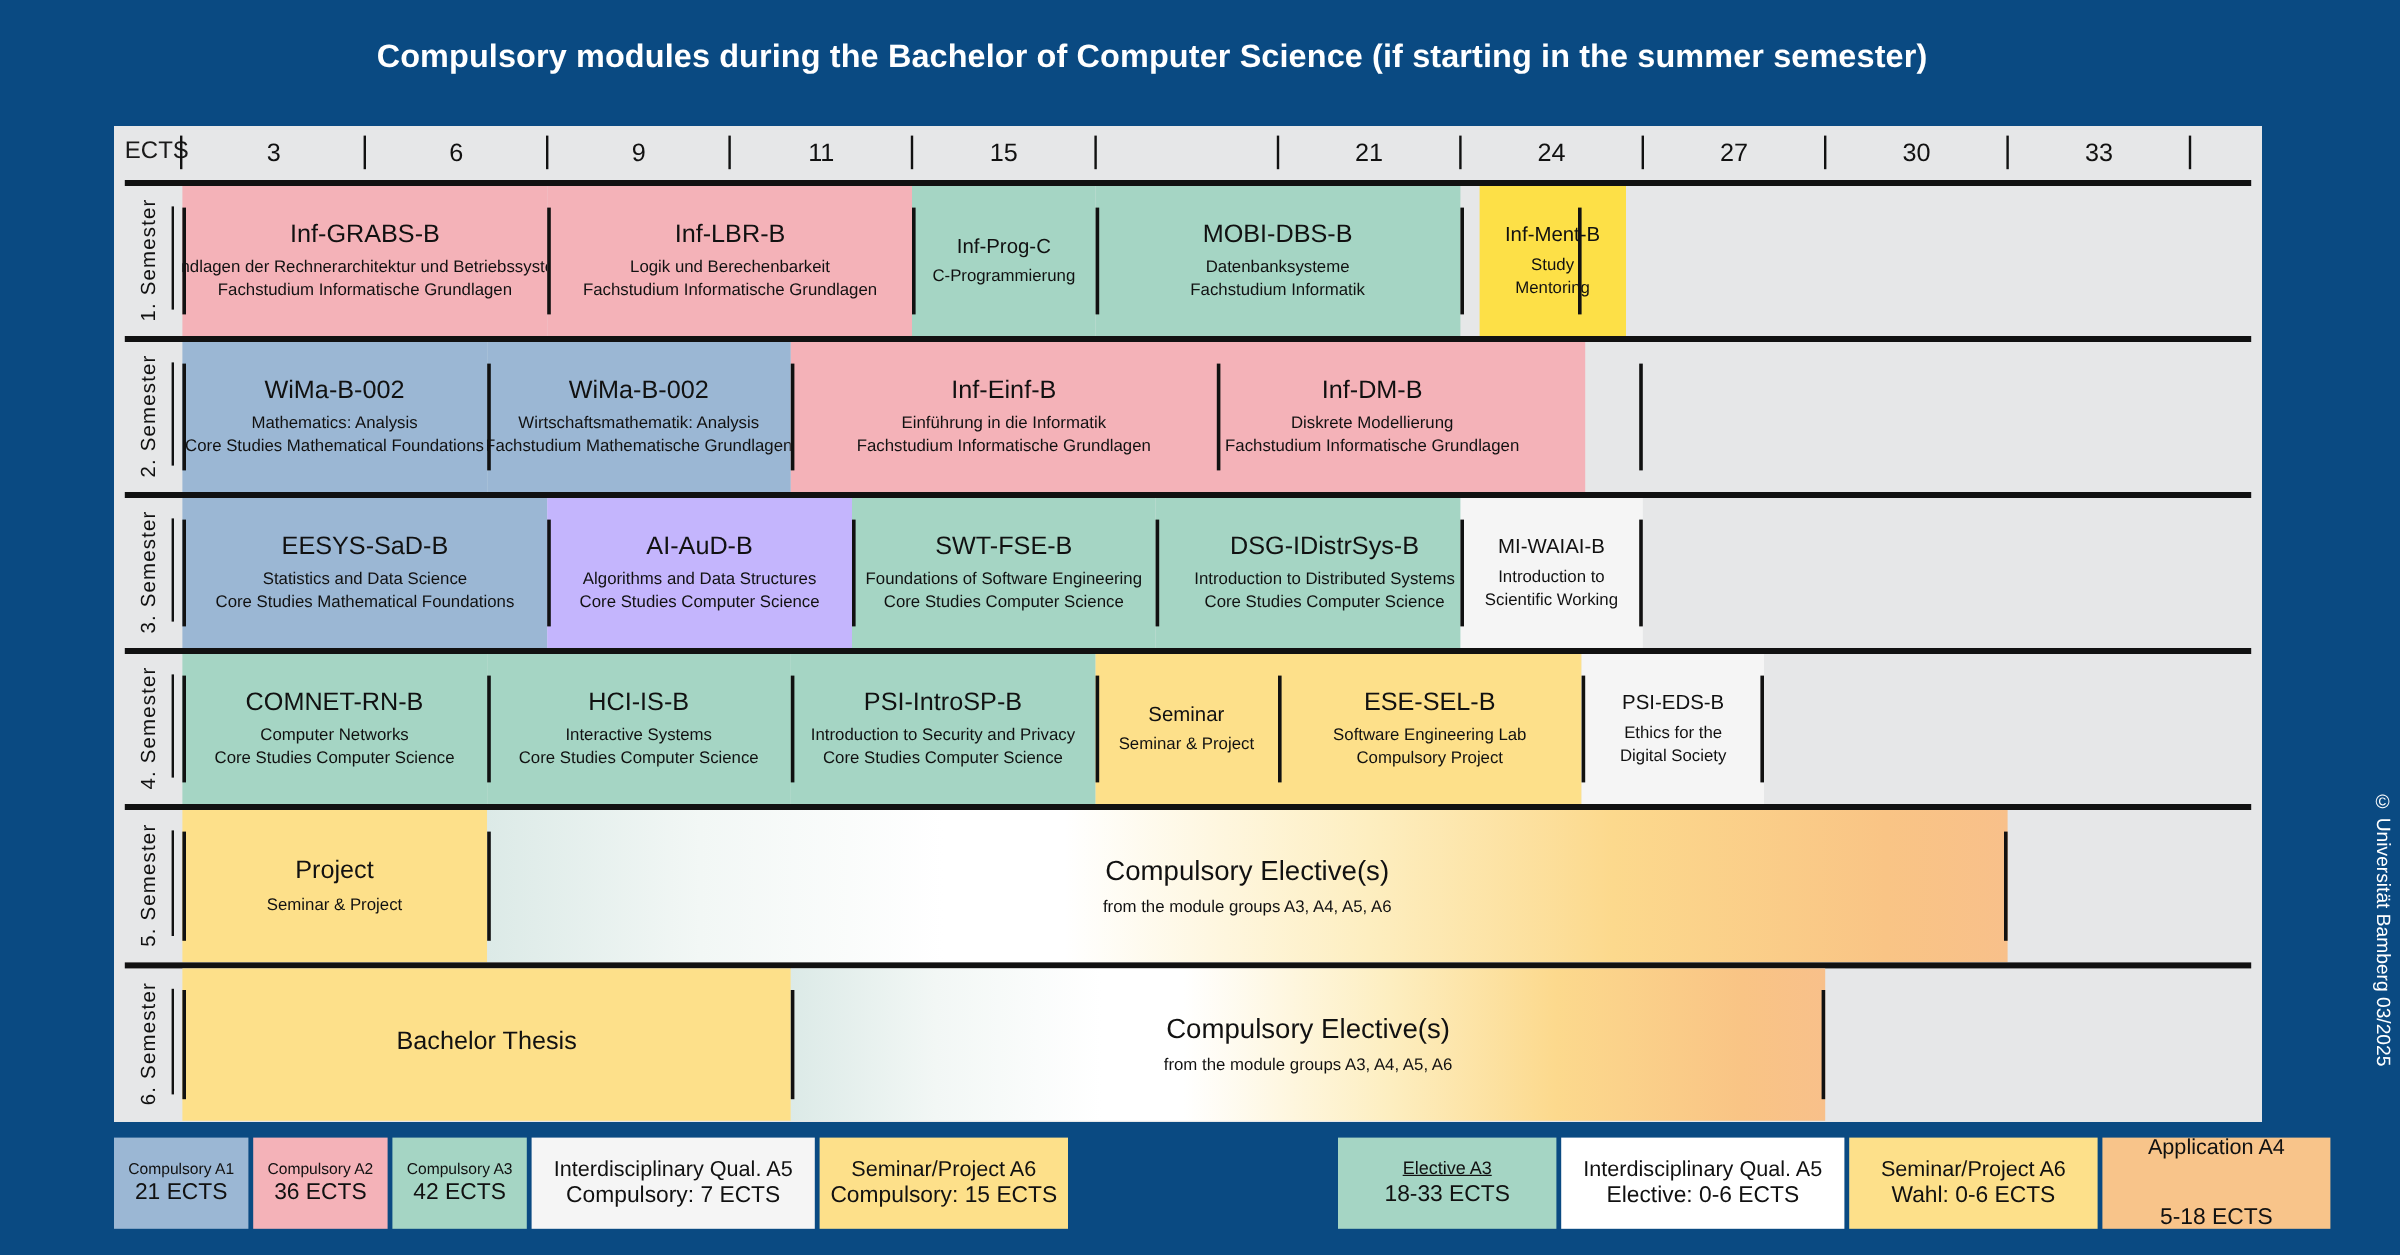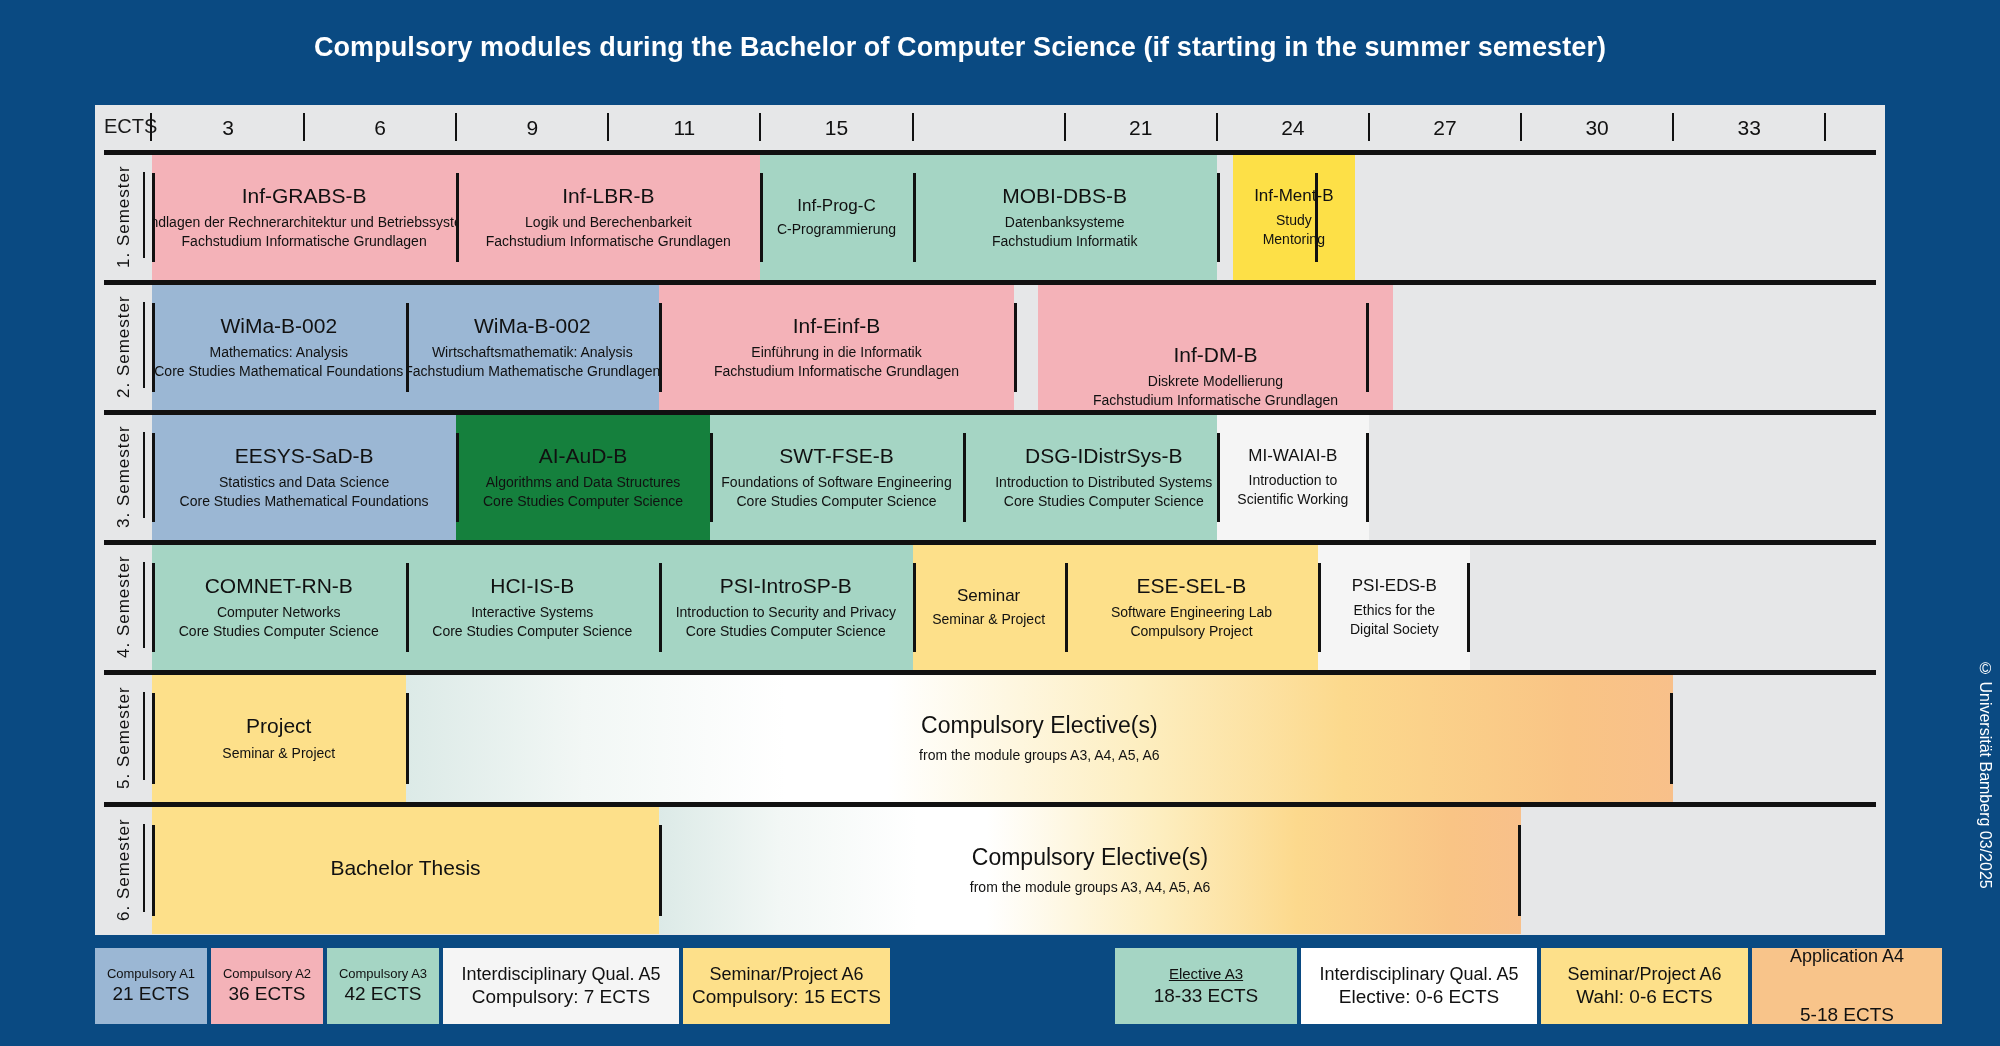--- a/index.html
+++ b/index.html
@@ -179,41 +179,41 @@
             <div class="l1">Wirtschaftsmathematik: Analysis</div>
             <div class="l2">Fachstudium Mathematische Grundlagen</div>
           </div>
           <div class="vbar" style="left: 253.529px; top: 18px; height: 89px;"></div>
           <div class="blk" style="left: 507.059px; width: 354.941px; background: rgb(244, 178, 184);">
             <div class="code">Inf-Einf-B</div>
             <div class="l1">Einführung in die Informatik</div>
             <div class="l2">Fachstudium Informatische Grundlagen</div>
           </div>
           <div class="vbar" style="left: 507.059px; top: 18px; height: 89px;"></div>
-          <div class="blk" style="left: 886px; width: 354.941px; background: rgb(244, 178, 184); justify-content: flex-end;">
+          <div class="blk" style="left: 814px; width: 354.941px; background: rgb(244, 178, 184);">
             <div class="code">Inf-DM-B</div>
             <div class="l1">Diskrete Modellierung</div>
             <div class="l2">Fachstudium Informatische Grundlagen</div>
           </div>
           <div class="vbar" style="left: 862px; top: 18px; height: 89px;"></div>
           <div class="vbar" style="left: 1213.94px; top: 18px; height: 89px;"></div>
         </div>
       </div>
       <div class="row" style="top: 305px; height: 130px;">
         <div class="rowline"></div>
         <div class="sem-label" style="top: 10px; height: 114px;">3. Semester</div>
         <div class="sem-sep" style="top: 22px; height: 86px;"></div>
         <div class="track" style="top: 5px; height: 125px;">
           <div class="blk" style="left: 0px; width: 304.235px; background: rgb(155, 183, 212);">
             <div class="code">EESYS-SaD-B</div>
             <div class="l1">Statistics and Data Science</div>
             <div class="l2">Core Studies Mathematical Foundations</div>
           </div>
           <div class="vbar" style="left: 0px; top: 18px; height: 89px;"></div>
-          <div class="blk" style="left: 304.235px; width: 253.529px; background: #15803d;">
+          <div class="blk" style="left: 304.235px; width: 253.529px; background: #c4b5fd;">
             <div class="code">AI-AuD-B</div>
             <div class="l1">Algorithms and Data Structures</div>
             <div class="l2">Core Studies Computer Science</div>
           </div>
           <div class="vbar" style="left: 304.235px; top: 18px; height: 89px;"></div>
           <div class="blk" style="left: 557.765px; width: 253.529px; background: rgb(165, 213, 196);">
             <div class="code">SWT-FSE-B</div>
             <div class="l1">Foundations of Software Engineering</div>
             <div class="l2">Core Studies Computer Science</div>
           </div>

